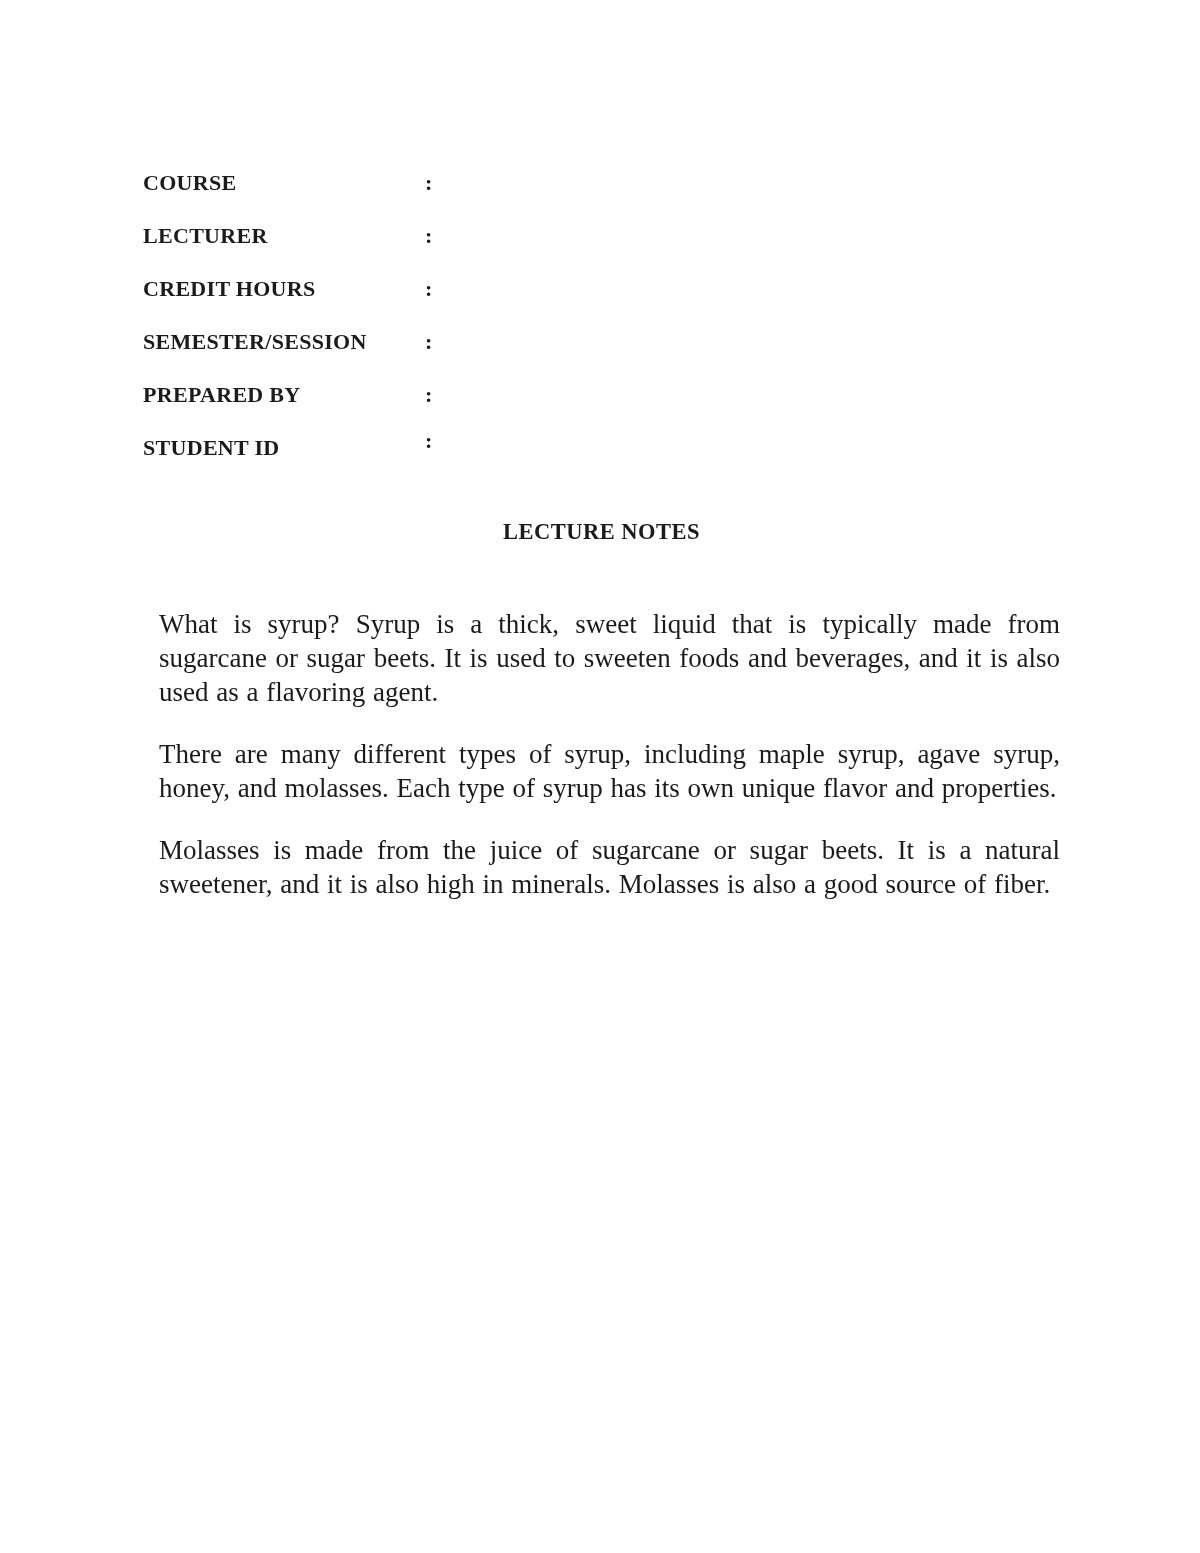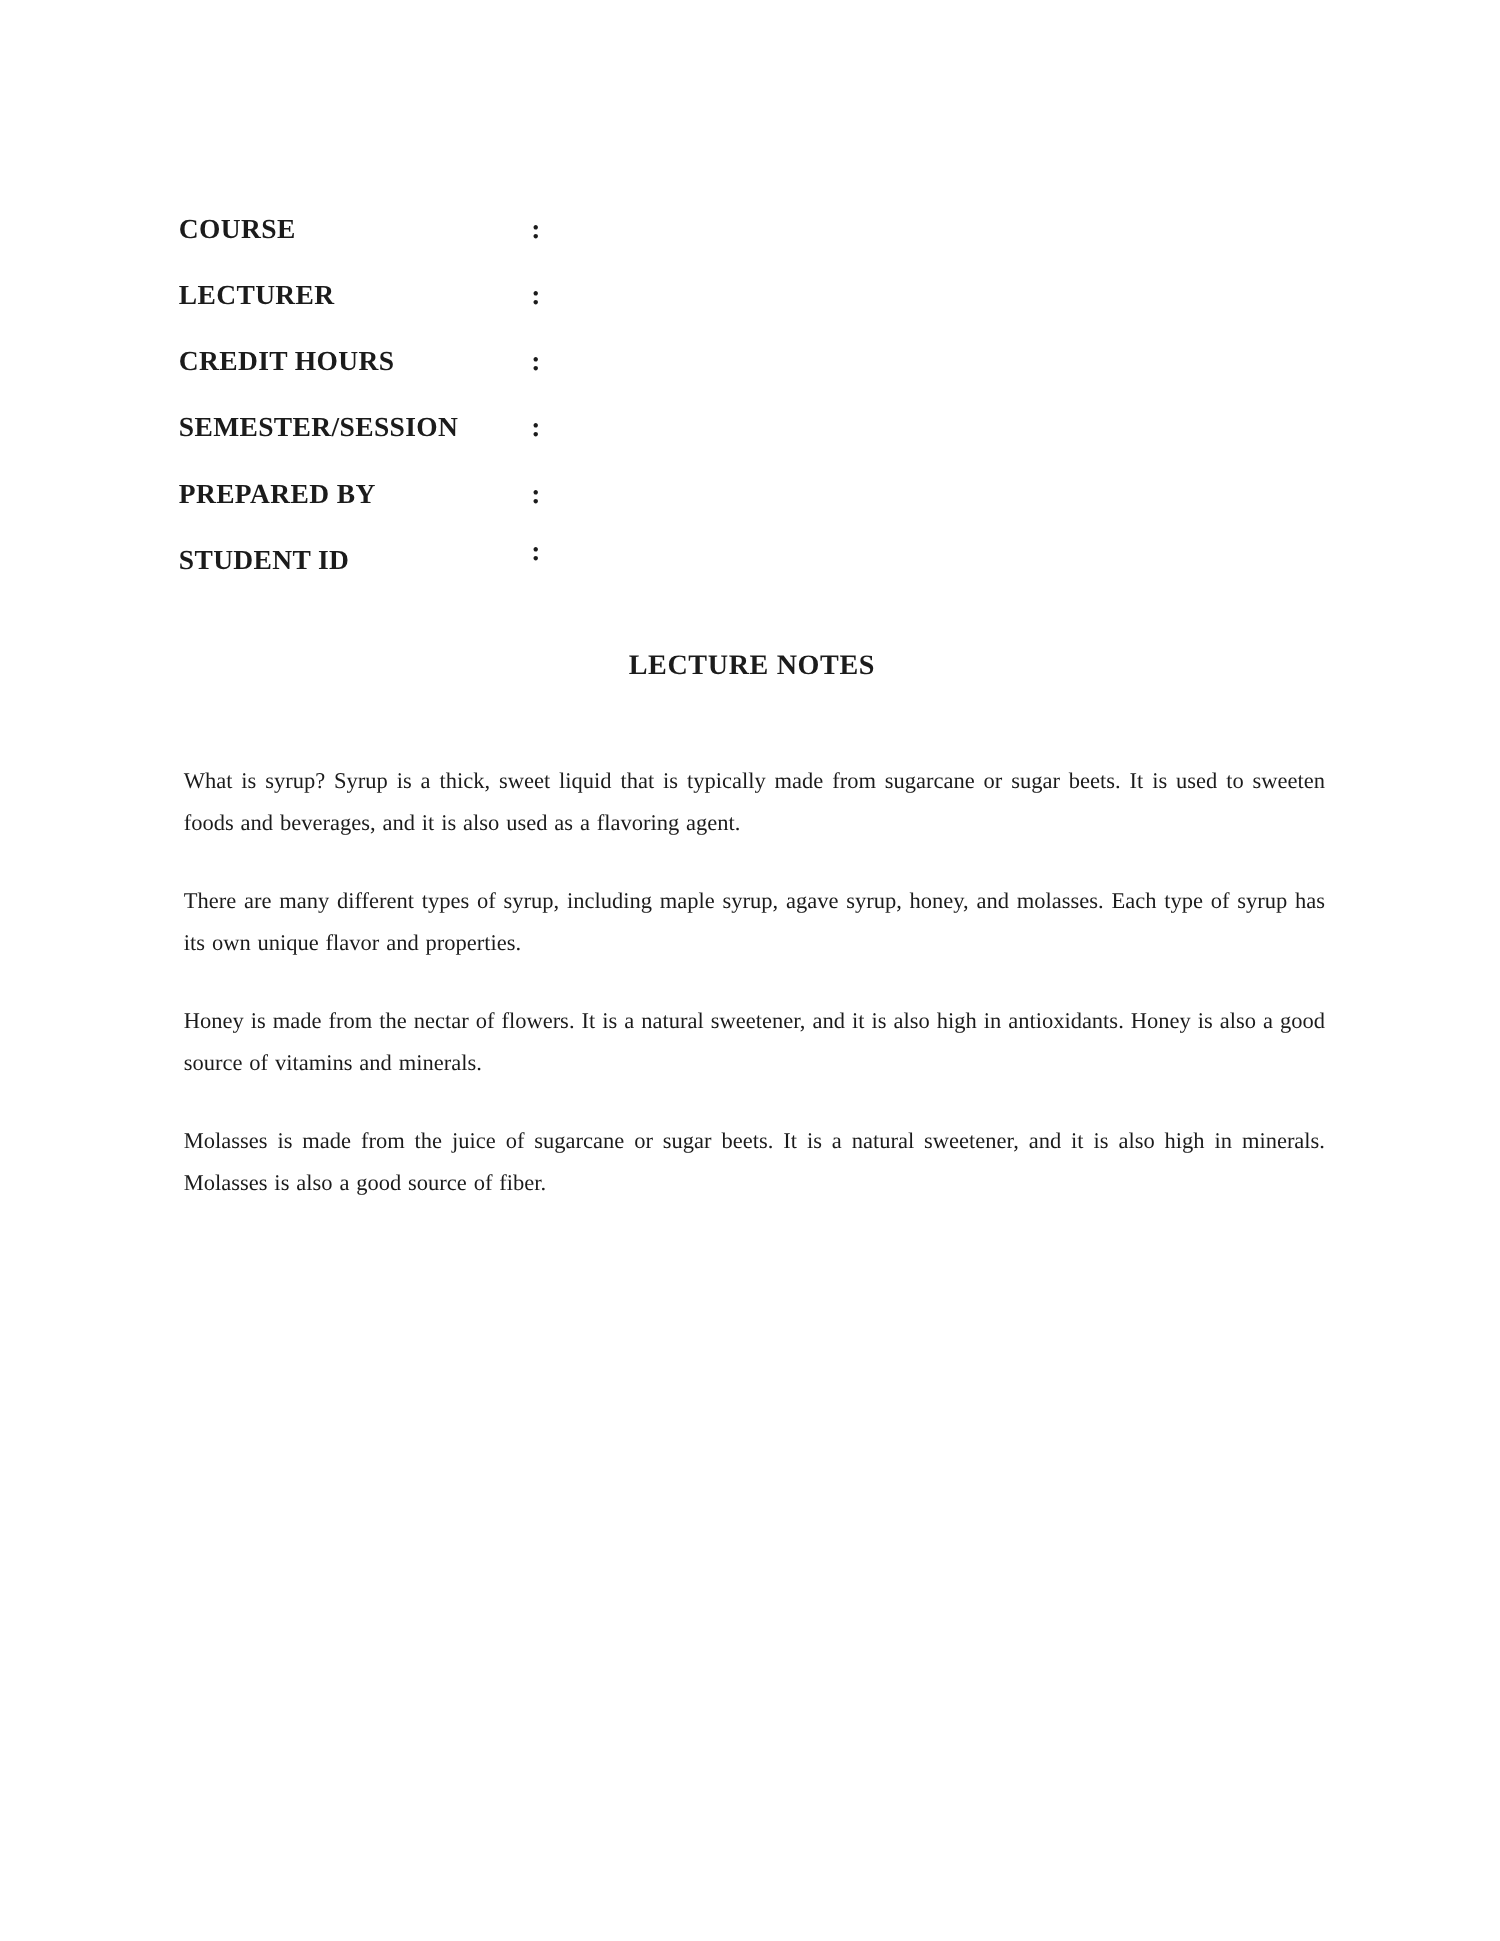--- a/index.html
+++ b/index.html
@@ -39,24 +39,24 @@
     top: -7px;
   }
   .doc-title {
     text-align: center;
     font-size: 22.5px;
     font-weight: bold;
     letter-spacing: 0.5px;
     margin: 58px 0 62px 0;
   }
   .body-para {
-    font-size: 18px;
+    font-size: 27px;
     line-height: 34px;
     text-align: justify;
-    margin: 0 0 28px 4px;
+    margin: 0 0 28px 16px;
     word-spacing: 1px;
   }
 </style>
 </head>
 <body>
 
 <div class="page">
 
   <div class="header-fields">
 
@@ -99,17 +99,16 @@
   </div>
 
   <h1 class="doc-title">LECTURE NOTES</h1>
 
   <p class="body-para">What is syrup? Syrup is a thick, sweet liquid that is typically made from sugarcane or sugar beets. It is used to sweeten foods and beverages, and it is also used as a flavoring agent.</p>
 
   <p class="body-para">There are many different types of syrup, including maple syrup, agave syrup, honey, and molasses. Each type of syrup has its own unique flavor and properties.</p>
 
 
 
-  <p class="body-para">Honey is made from the nectar of flowers. It is a natural sweetener, and it is also high in antioxidants. Honey is also a good source of vitamins and minerals.</p>
 
   <p class="body-para">Molasses is made from the juice of sugarcane or sugar beets. It is a natural sweetener, and it is also high in minerals. Molasses is also a good source of fiber.</p>
 
 </div>
 
 </body></html>

